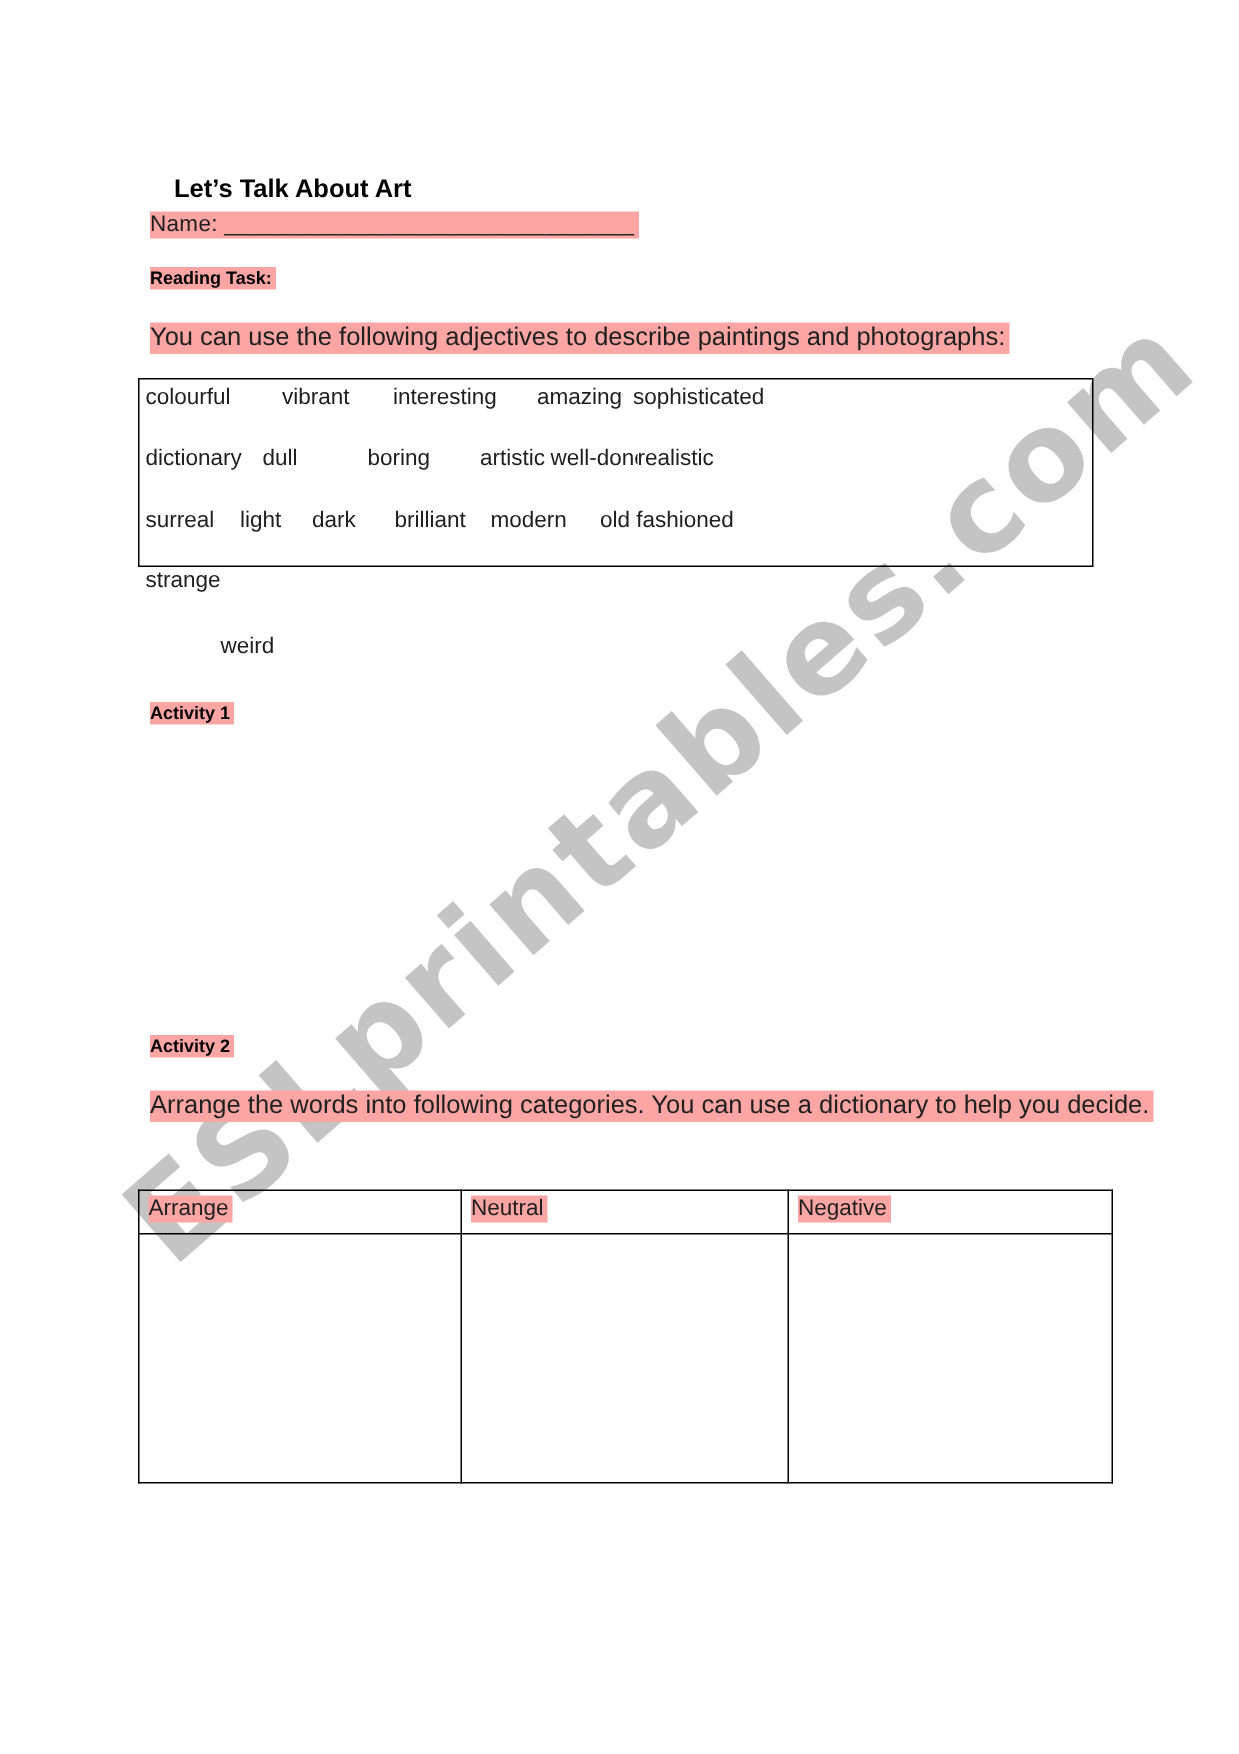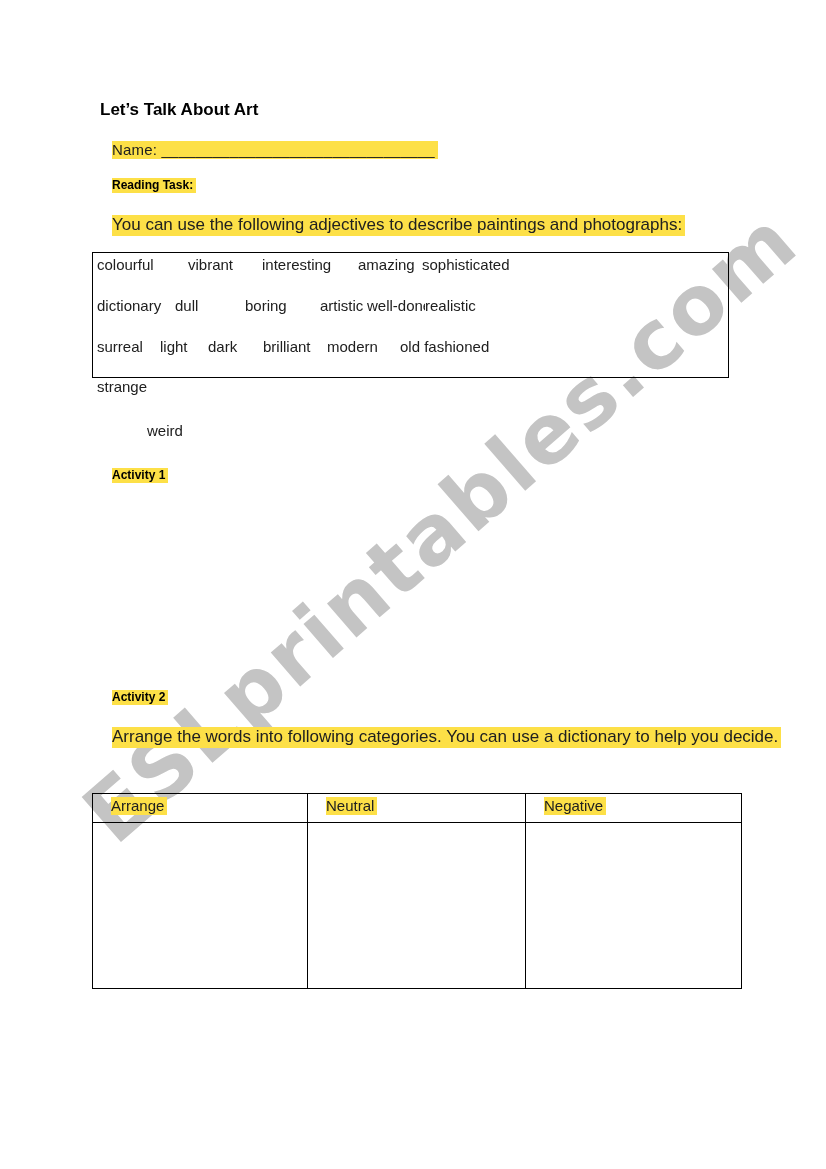--- a/index.html
+++ b/index.html
@@ -22,25 +22,25 @@
     font-size: 82px;
     letter-spacing: 3px;
     color: #c4c4c4;
     white-space: nowrap;
     line-height: 1;
     transform: rotate(-41deg);
     transform-origin: 0 0;
     user-select: none;
   }
   .abs { position: absolute; z-index: 1; }
-  .halo { background: #fde047; display: inline-block; padding: 0 3px 1px 0; margin-left: 12px; }
+  .halo { background: #fca5a5; display: inline-block; padding: 0 3px 1px 0; }
   .title {
     left: 100px; top: 100px;
     font-size: 17px; font-weight: bold; color: #000000;
-    margin: 0;
+    margin: 16px;
   }
   .name-line { left: 100px; top: 141px; font-size: 15px; letter-spacing: 0.2px; }
   .heading  { font-size: 12px; font-weight: bold; color: #000000; }
   .body-text { font-size: 17px; }
   .rt-head  { left: 100px; top: 178px; }
   .rt-text  { left: 100px; top: 215px; }
   .a1-head  { left: 100px; top: 468px; }
   .a1-text  { left: 100px; top: 505px; }
   .a2-head  { left: 100px; top: 690px; }
   .a2-text  { left: 100px; top: 727px; }

